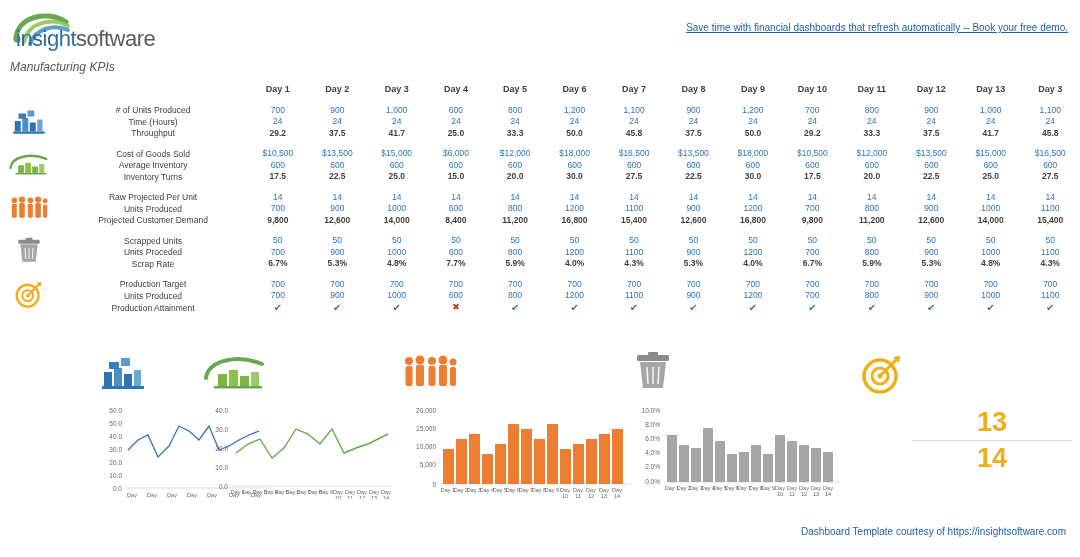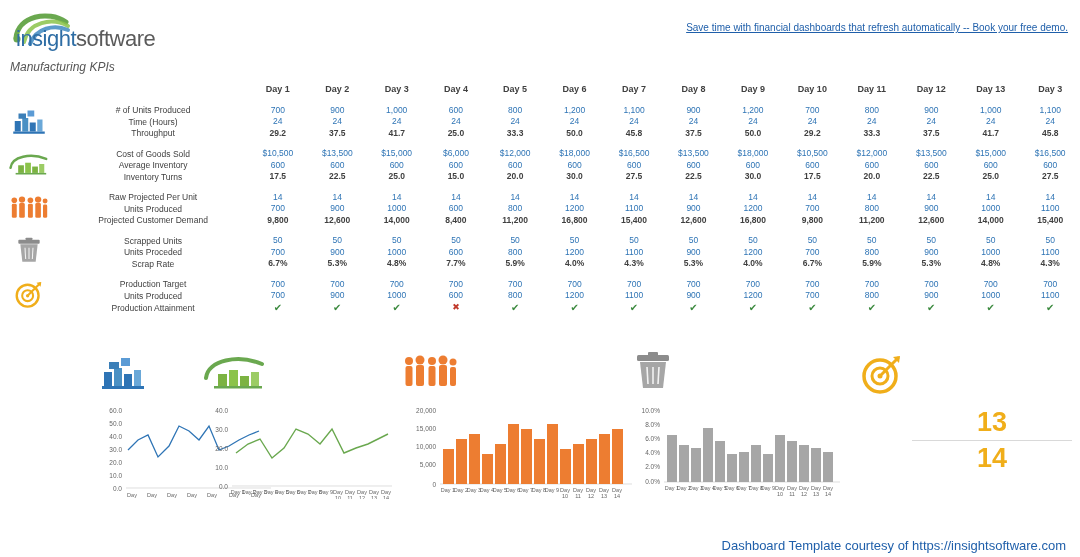--- a/index.html
+++ b/index.html
@@ -60,21 +60,21 @@
     position:absolute;left:0;top:352px;width:956px;height:160px;
   }
   .chart-block{position:absolute;}
   .axis-label{font-size:5.5px;fill:#666;}
   .ytick{font-size:6.5px;fill:#666;}
   .bignum{
     color:#f0ae1a;font-weight:bold;font-size:27px;text-align:center;
   }
   .bigrule{height:1px;background:#d9d9d9;margin:2px 0 2px 0;}
   .footer{
-    position:absolute;right:14px;bottom:4px;font-size:13px;color:#1f5faa;
+    position:absolute;right:14px;bottom:20px;font-size:10px;color:#1f5faa;
   }
   .footer a{text-decoration:none;}
 </style>
 </head>
 <body>
 
 <div class="logo">
   <svg width="200" height="46" viewBox="0 0 200 46">
     <path d="M8 30 C 10 8, 40 2, 58 14" stroke="#6aa84f" stroke-width="5" fill="none" stroke-linecap="round"></path>
     <path d="M16 34 C 20 14, 44 9, 60 18" stroke="#8bc34a" stroke-width="4" fill="none" stroke-linecap="round" opacity="0.85"></path>

